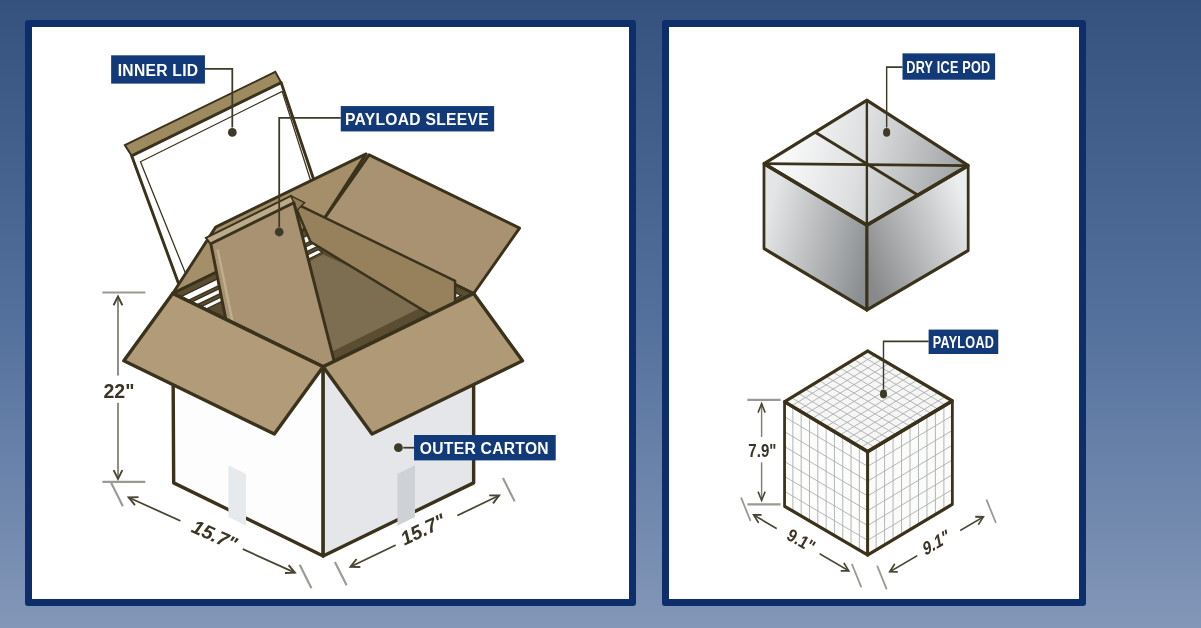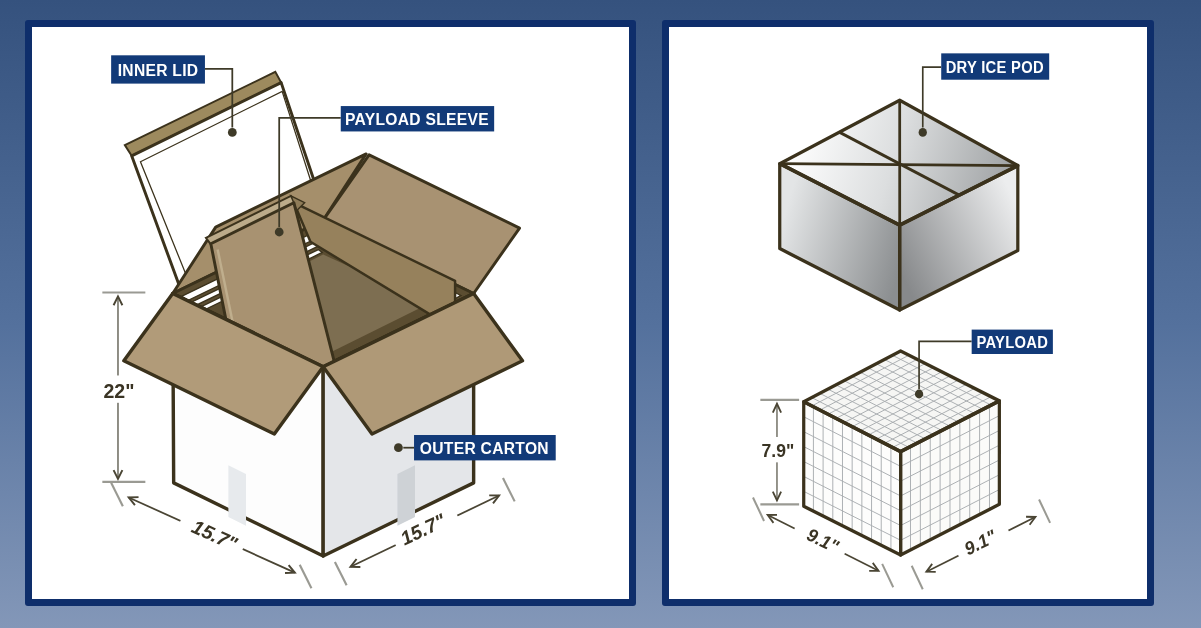--- a/index.html
+++ b/index.html
@@ -6,21 +6,21 @@
   .canvas{
     position:relative;width:1201px;height:628px;overflow:hidden;
     background:linear-gradient(180deg,#35527e 0%,#54719d 52%,#8397b8 100%);
     font-family:"Liberation Sans","DejaVu Sans",sans-serif;
   }
   .panel{
     position:absolute;top:20px;height:586px;background:#ffffff;
     border:7px solid #0e2e6b;border-radius:3px;box-sizing:border-box;
   }
   .panel.left{left:25px;width:611px;}
-  .panel.right{left:662px;width:492px;}
+  .panel.right{left:662px;width:424px;}
   .panel svg{position:absolute;left:0;top:0;width:100%;height:100%;}
   .ol{fill:none;stroke:#3b321c;stroke-width:3.5;stroke-linejoin:round;}
   .lbl-box{fill:#123a78;}
   .lbl-txt{fill:#ffffff;font-weight:bold;font-size:16px;letter-spacing:.3px;}
   .dim-txt{fill:#3a3424;font-weight:bold;font-size:20px;}
   .dim-txt.it{font-style:italic;}
   .dim-txt.sm{font-size:19px;}
   .leader{fill:none;stroke:#3e3a28;stroke-width:1.8;}
   .dot{fill:#3e3a28;}
   .dimline{stroke:#807f75;stroke-width:1.8;}

